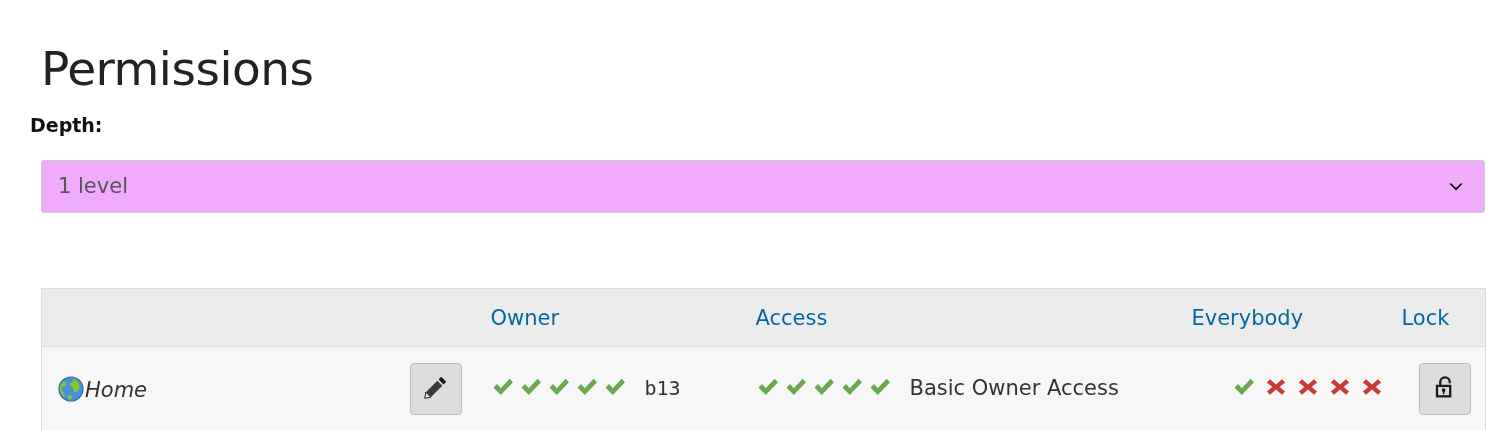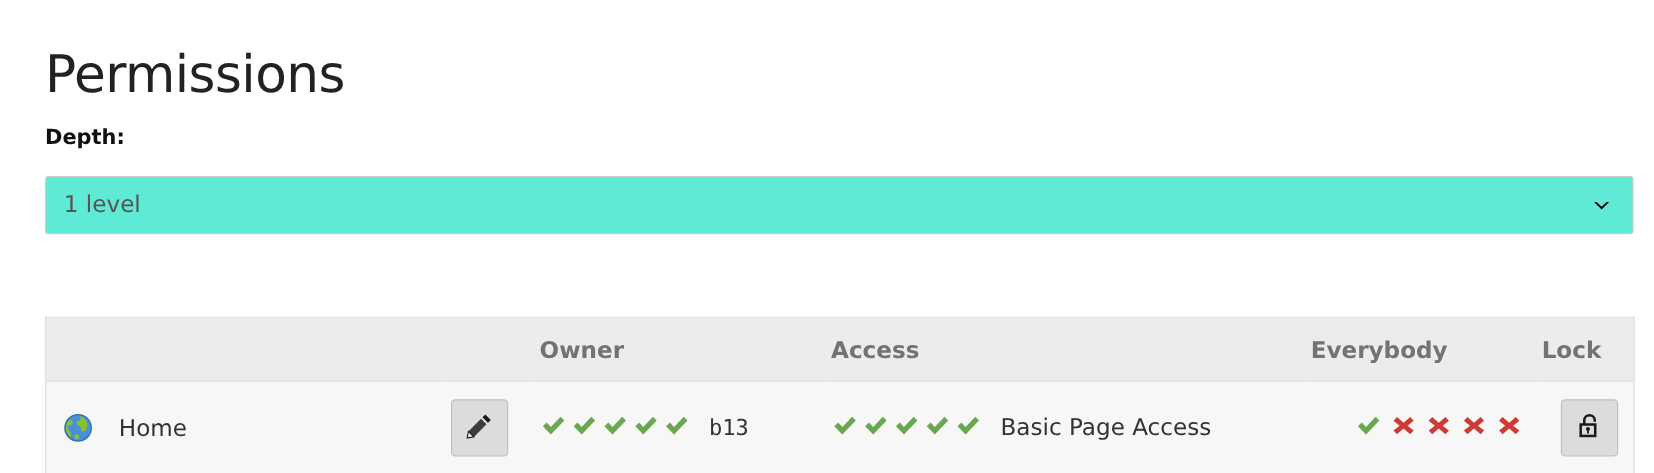--- a/index.html
+++ b/index.html
@@ -33,39 +33,39 @@
     font-weight: 400;
     line-height: 60px;
     letter-spacing: -0.5px;
     color: #222222;
     white-space: nowrap;
   }
 
   
   .depth-label {
     position: absolute;
-    left: 41px;
+    left: 30px;
     top: 113px;
     font-size: 19px;
     font-weight: 700;
     line-height: 24px;
     color: #111111;
   }
 
   .depth-select-wrap {
     position: absolute;
     left: 41px;
     top: 160px;
     width: 1444px;
     height: 53px;
   }
   .depth-select {
     width: 100%;
     height: 100%;
-    background: #5eead4;
+    background: #f0abfc;
     border: 1px solid #cccccc;
     border-radius: 3px;
     display: flex;
     align-items: center;
     padding: 0 16px;
     position: relative;
   }
   .depth-select-value {
     font-size: 21px;
     color: #555555;
@@ -93,22 +93,22 @@
     table-layout: fixed;
   }
 
   .perm-table .thead-row {
     background: #ececec;
     height: 58px;
   }
   .perm-table .thead-row th {
     border-bottom: 1px solid #dddddd;
     font-size: 21px;
-    font-weight: 700;
-    color: #737373;
+    font-weight: 400;
+    color: #0369a1;
     padding: 0;
     text-align: left;
     vertical-align: middle;
     margin-top: 48px;
   }
   .th-name      { width: 360px; }
   .th-edit      { width: 85px; }
   .th-owner     { width: 265px; padding-left: 4px !important; }
   .th-group     { width: 440px; padding-left: 4px !important; }
   .th-everybody { width: 210px; text-align: left; padding-right: 18px !important; }
@@ -124,22 +124,23 @@
     font-size: 21px;
     color: #333333;
   }
 
   .name-cell {
     padding-left: 16px !important;
     white-space: nowrap;
   }
   .name-inner {
     display: flex;
-    align-items: center;
-    gap: 24px;
+    align-items: flex-end;
+    gap: 1px;
+    font-style: italic;
   }
   .globe-icon {
     width: 26px;
     height: 26px;
     flex: 0 0 26px;
     display: block;
   }
   .node-name {
     font-size: 21px;
     color: #333333;
@@ -309,21 +310,21 @@
             <span class="flag">
               <svg viewBox="0 0 24 22" width="24" height="22">
                   <path d="M2.5 11.5 L6 8 L9.8 12.2 L18.6 2.8 L22 6.2 L9.8 19 Z" fill="#6aa84f"></path>
                 </svg>
             </span>
             <span class="flag">
               <svg viewBox="0 0 24 22" width="24" height="22">
                   <path d="M2.5 11.5 L6 8 L9.8 12.2 L18.6 2.8 L22 6.2 L9.8 19 Z" fill="#6aa84f"></path>
                 </svg>
             </span>
-            <span class="flag-label">Basic Page Access</span>
+            <span class="flag-label">Basic Owner Access</span>
           </div>
         </td>
 
         <td class="everybody-cell">
           <div class="everybody-inner">
             <span class="flag">
               <svg viewBox="0 0 24 22" width="24" height="22">
                   <path d="M2.5 11.5 L6 8 L9.8 12.2 L18.6 2.8 L22 6.2 L9.8 19 Z" fill="#6aa84f"></path>
                 </svg>
             </span>

